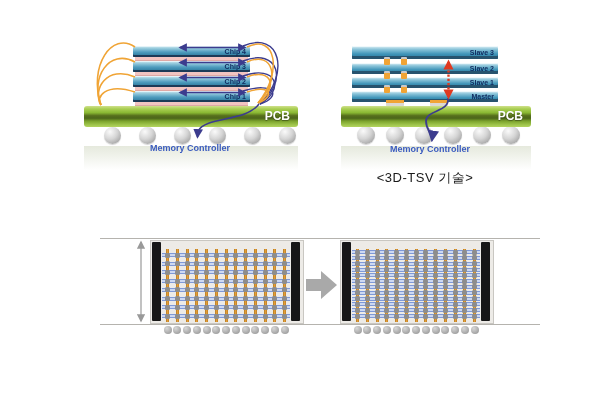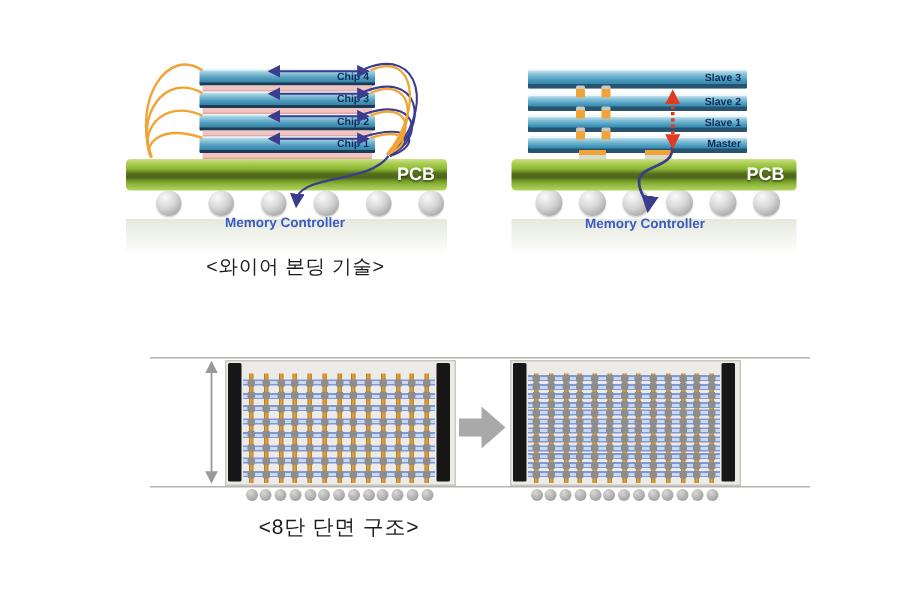--- a/index.html
+++ b/index.html
@@ -440,23 +440,22 @@
   <div class="pcb pcb-wb">
     <span class="pcb-text">PCB</span>
   </div>
   <div class="pcb pcb-tsv">
     <span class="pcb-text">PCB</span>
   </div>
 
   <div class="ctrl ctrl-wb">Memory Controller</div>
   <div class="ctrl ctrl-tsv">Memory Controller</div>
 
-  <div class="cap cap-wb">&lt;와이어 본딩 기술&gt;</div>
-
-  <div class="cap cap-8">&lt;8단 단면 구조&gt;</div>
+  <div class="cap cap-tsv">&lt;3D-TSV 기술&gt;</div>
+
 
   <svg id="overlay" width="600" height="400">
     <defs>
       <marker id="mN" viewBox="0 0 8 8" refX="6.5" refY="4" markerWidth="6.5" markerHeight="6.5" orient="auto-start-reverse">
         <path d="M0,0 L8,4 L0,8 z" fill="#3c3c8e"></path>
       </marker>
       <marker id="mR" viewBox="0 0 8 8" refX="6" refY="4" markerWidth="4.2" markerHeight="4.2" orient="auto-start-reverse">
         <path d="M0,0 L8,4 L0,8 z" fill="#e03a20"></path>
       </marker>
       <marker id="mG" viewBox="0 0 8 8" refX="6.5" refY="4" markerWidth="7" markerHeight="7" orient="auto-start-reverse">

